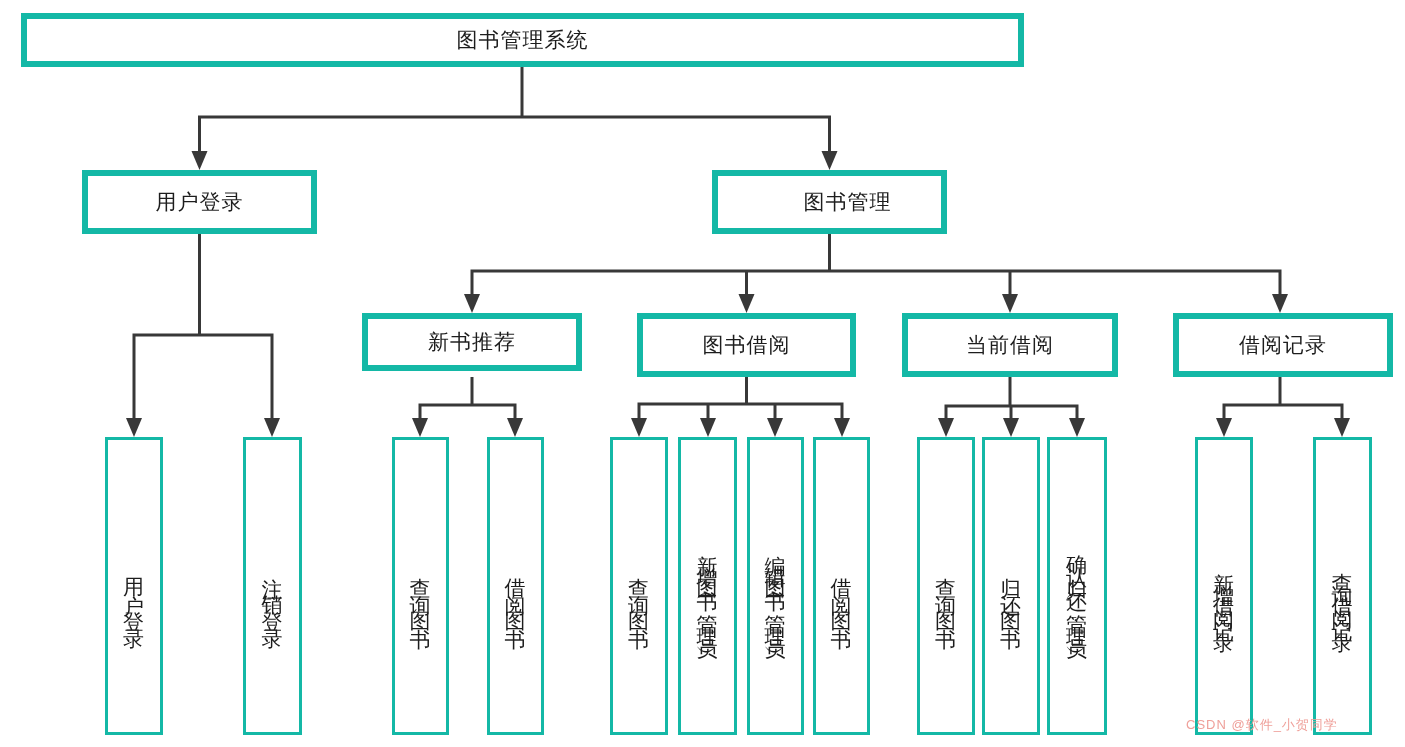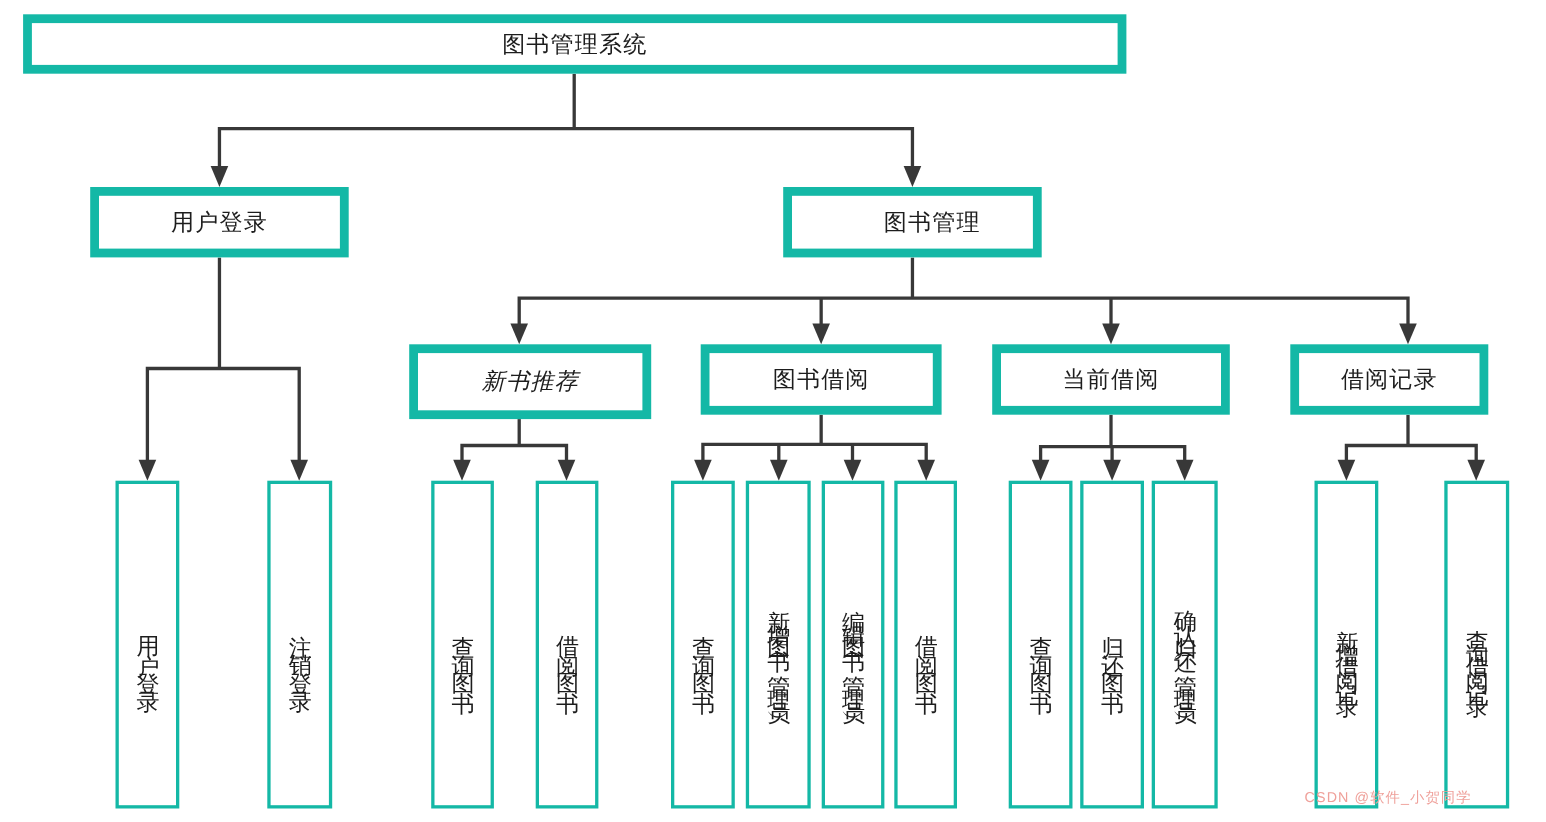--- a/index.html
+++ b/index.html
@@ -27,21 +27,21 @@
     stroke-width: 3;
   }
   #connectors polygon.head {
     fill: #383838;
     stroke: none;
   }
   .box {
     position: absolute;
     box-sizing: border-box;
     background: #ffffff;
-    border: 8px solid #14b8a6;
+    border: 6px solid #14b8a6;
     display: flex;
     align-items: center;
     justify-content: center;
     font-size: 21px;
     color: #1d1d1d;
     letter-spacing: 1px;
     white-space: nowrap;
   }
   .box.leaf {
     border-width: 3px;
@@ -124,30 +124,30 @@
     <span>图书管理系统</span>
   </div>
 
   <div class="box" style="left:82px; top:170px; width:235px; height:64px;">
     <span>用户登录</span>
   </div>
   <div class="box" style="left:712px; top:170px; width:235px; height:64px;padding-left:36px;">
     <span>图书管理</span>
   </div>
 
-  <div class="box" style="left:372px; top:313px; width:220px; height:68px;font-style:italic;">
+  <div class="box" style="left:362px; top:313px; width:220px; height:58px;">
     <span>新书推荐</span>
   </div>
   <div class="box" style="left:637px; top:313px; width:219px; height:64px;">
     <span>图书借阅</span>
   </div>
   <div class="box" style="left:902px; top:313px; width:216px; height:64px;">
     <span>当前借阅</span>
   </div>
-  <div class="box" style="left:1173px; top:313px; width:180px; height:64px;">
+  <div class="box" style="left:1173px; top:313px; width:220px; height:64px;">
     <span>借阅记录</span>
   </div>
 
   <div class="box leaf" style="left:105px; top:437px; width:58px; height:298px;">
     <span>用户登录</span>
   </div>
   <div class="box leaf" style="left:243px; top:437px; width:59px; height:298px;">
     <span>注销登录</span>
   </div>
 

